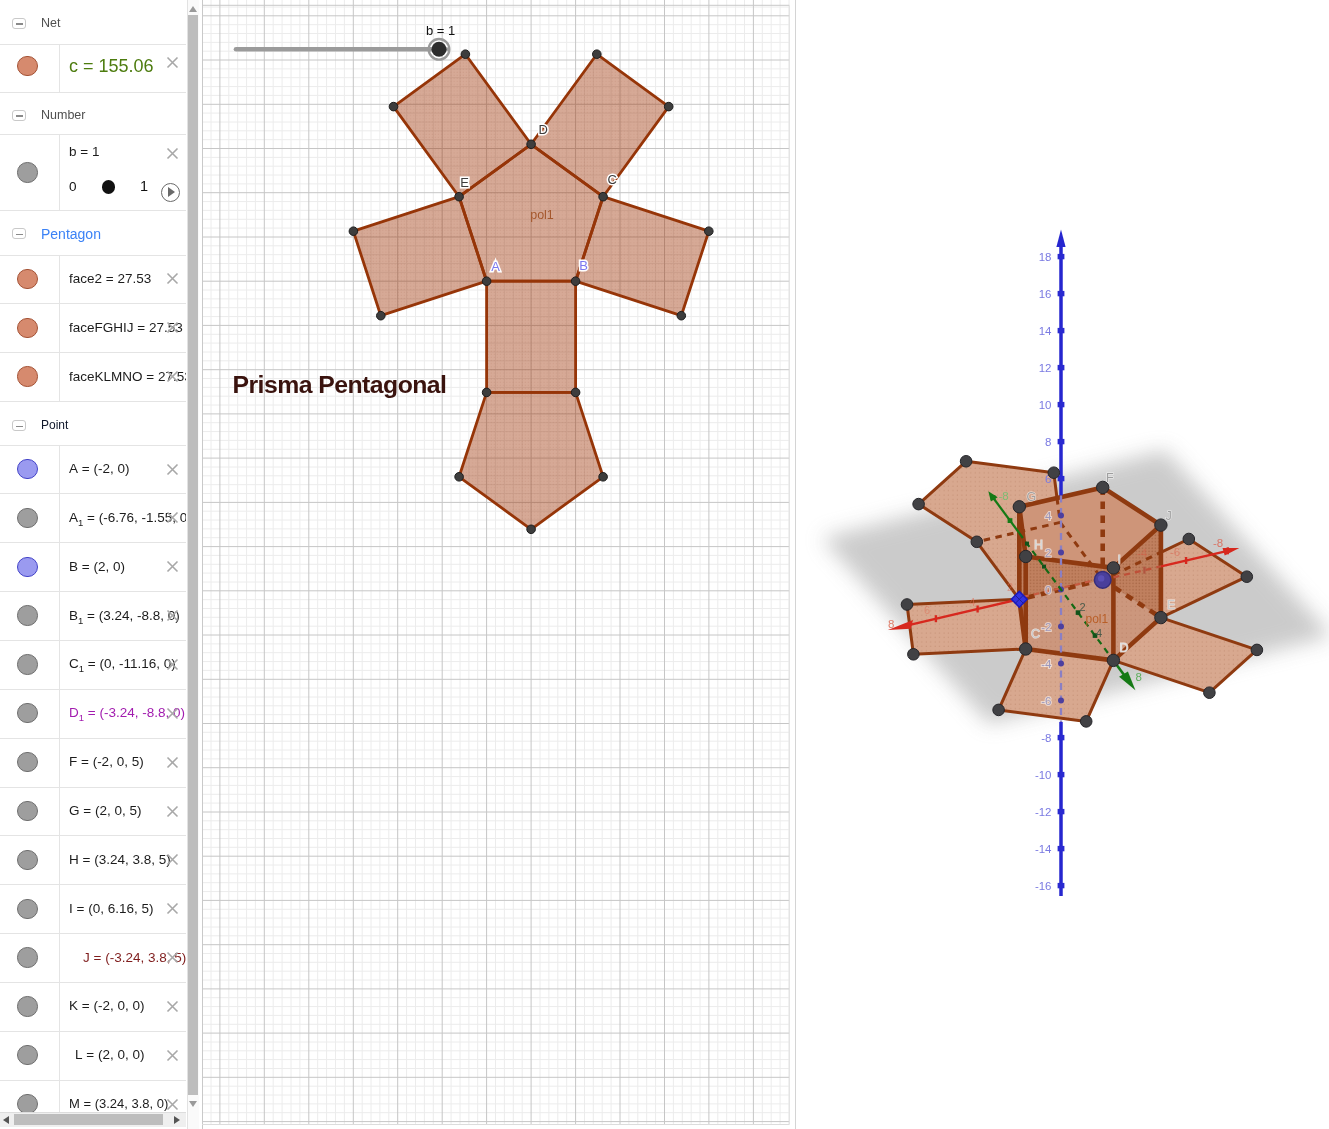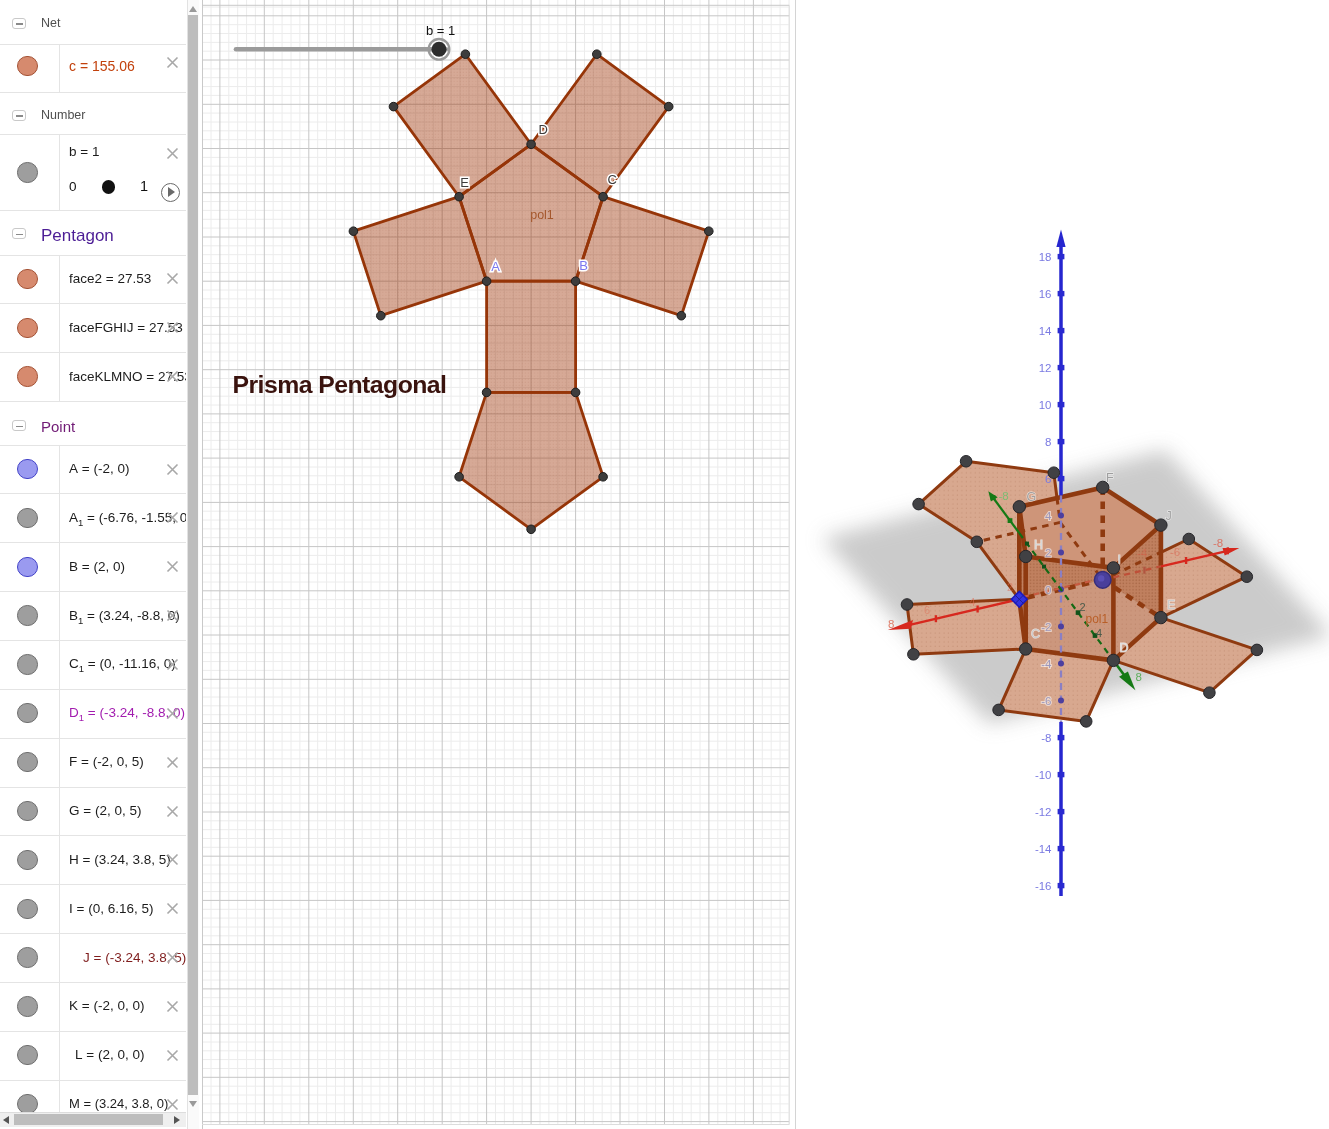--- a/index.html
+++ b/index.html
@@ -2,21 +2,21 @@
 <html><head><meta charset="utf-8"><style>
 *{margin:0;padding:0}
 body{width:1329px;height:1129px;background:#fff;font-family:"Liberation Sans",sans-serif;position:relative;overflow:hidden}
 </style></head><body>
 <div style="position:absolute;left:0;top:0;width:186px;height:1129px;background:#fff;overflow:hidden">
     <div style="position:absolute;left:12px;top:17.8px;width:14px;height:11px;border:1.3px solid #c9c9c9;border-radius:3px;box-sizing:border-box"></div>
     <div style="position:absolute;left:15.5px;top:23.1px;width:7px;height:1.6px;background:#8a8a8a"></div>
     <div style="position:absolute;left:41px;top:15.5px;font-size:12.5px;color:#4f4f4f">Net</div>
     <div style="position:absolute;left:0px;top:43.6px;width:186px;height:1px;background:#e4e4e4"></div>
     <div style="position:absolute;left:17.4px;top:56.1px;width:20.4px;height:20.4px;border-radius:50%;background:#d68a6e;border:1.7px solid #a45235;box-sizing:border-box"></div>
-    <div style="position:absolute;left:69px;top:56.3px;font-size:14px;line-height:20px;color:#c2410c;white-space:nowrap">c&nbsp;=&nbsp;155.06</div>
+    <div style="position:absolute;left:69px;top:56.3px;font-size:18px;line-height:20px;color:#4d7c0f;white-space:nowrap">c&nbsp;=&nbsp;155.06</div>
     <svg style="position:absolute;left:165.5px;top:55.5px" width="13" height="13">
       <path d="M1.5 1.5 L11.5 11.5 M11.5 1.5 L1.5 11.5" stroke="#a8a8a8" stroke-width="1.6"></path>
     </svg>
     <div style="position:absolute;left:0px;top:92.4px;width:186px;height:1px;background:#e4e4e4"></div>
     <div style="position:absolute;left:12px;top:109.8px;width:14px;height:11px;border:1.3px solid #c9c9c9;border-radius:3px;box-sizing:border-box"></div>
     <div style="position:absolute;left:15.5px;top:115.1px;width:7px;height:1.6px;background:#8a8a8a"></div>
     <div style="position:absolute;left:41px;top:107.5px;font-size:12.5px;color:#4f4f4f">Number</div>
     <div style="position:absolute;left:0px;top:133.9px;width:186px;height:1px;background:#e4e4e4"></div>
     <div style="position:absolute;left:17.4px;top:162.4px;width:20.4px;height:20.4px;border-radius:50%;background:#9e9e9e;border:1.7px solid #6f6f6f;box-sizing:border-box"></div>
     <div style="position:absolute;left:69px;top:142.2px;font-size:13.5px;line-height:20px;color:#1c1c1c;white-space:nowrap">b&nbsp;=&nbsp;1</div>
@@ -24,21 +24,21 @@
       <path d="M1.5 1.5 L11.5 11.5 M11.5 1.5 L1.5 11.5" stroke="#a8a8a8" stroke-width="1.6"></path>
     </svg>
     <div style="position:absolute;left:69px;top:177px;font-size:13.5px;line-height:20px;color:#111">0</div>
     <div style="position:absolute;left:101.6px;top:180.2px;width:13.6px;height:13.6px;border-radius:50%;background:#111"></div>
     <div style="position:absolute;left:140px;top:176px;font-size:14.5px;line-height:20px;color:#111">1</div>
     <div style="position:absolute;left:160.5px;top:182.8px;width:19px;height:19px;border-radius:50%;border:1.7px solid #6a6a6a;box-sizing:border-box"></div>
     <div style="position:absolute;left:167.5px;top:187.2px;width:0;height:0;border-left:7px solid #6a6a6a;border-top:5px solid transparent;border-bottom:5px solid transparent"></div>
     <div style="position:absolute;left:0px;top:210.4px;width:186px;height:1px;background:#e4e4e4"></div>
     <div style="position:absolute;left:12px;top:228.3px;width:14px;height:11px;border:1.3px solid #c9c9c9;border-radius:3px;box-sizing:border-box"></div>
     <div style="position:absolute;left:15.5px;top:233.6px;width:7px;height:1.6px;background:#8a8a8a"></div>
-    <div style="position:absolute;left:41px;top:226.0px;font-size:17px;color:#4c1d95">Pentagon</div>
+    <div style="position:absolute;left:41px;top:226.0px;font-size:14px;color:#3b82f6">Pentagon</div>
     <div style="position:absolute;left:0px;top:254.5px;width:186px;height:1px;background:#e4e4e4"></div>
     <div style="position:absolute;left:17.4px;top:268.7px;width:20.4px;height:20.4px;border-radius:50%;background:#d68a6e;border:1.7px solid #a45235;box-sizing:border-box"></div>
     <div style="position:absolute;left:69px;top:268.9px;font-size:13.5px;line-height:20px;color:#1c1c1c;white-space:nowrap">face2&nbsp;=&nbsp;27.53</div>
     <svg style="position:absolute;left:165.5px;top:272.4px" width="13" height="13">
       <path d="M1.5 1.5 L11.5 11.5 M11.5 1.5 L1.5 11.5" stroke="#a8a8a8" stroke-width="1.6"></path>
     </svg>
     <div style="position:absolute;left:0px;top:303.3px;width:186px;height:1px;background:#e4e4e4"></div>
     <div style="position:absolute;left:17.4px;top:317.5px;width:20.4px;height:20.4px;border-radius:50%;background:#d68a6e;border:1.7px solid #a45235;box-sizing:border-box"></div>
     <div style="position:absolute;left:69px;top:317.7px;font-size:13.5px;line-height:20px;color:#1c1c1c;white-space:nowrap">faceFGHIJ&nbsp;=&nbsp;27.53</div>
     <svg style="position:absolute;left:165.5px;top:321.2px" width="13" height="13">
@@ -46,21 +46,21 @@
     </svg>
     <div style="position:absolute;left:0px;top:352.1px;width:186px;height:1px;background:#e4e4e4"></div>
     <div style="position:absolute;left:17.4px;top:366.4px;width:20.4px;height:20.4px;border-radius:50%;background:#d68a6e;border:1.7px solid #a45235;box-sizing:border-box"></div>
     <div style="position:absolute;left:69px;top:366.6px;font-size:13.5px;line-height:20px;color:#1c1c1c;white-space:nowrap">faceKLMNO&nbsp;=&nbsp;27.53</div>
     <svg style="position:absolute;left:165.5px;top:370.1px" width="13" height="13">
       <path d="M1.5 1.5 L11.5 11.5 M11.5 1.5 L1.5 11.5" stroke="#a8a8a8" stroke-width="1.6"></path>
     </svg>
     <div style="position:absolute;left:0px;top:400.9px;width:186px;height:1px;background:#e4e4e4"></div>
     <div style="position:absolute;left:12px;top:420.3px;width:14px;height:11px;border:1.3px solid #c9c9c9;border-radius:3px;box-sizing:border-box"></div>
     <div style="position:absolute;left:15.5px;top:425.6px;width:7px;height:1.6px;background:#8a8a8a"></div>
-    <div style="position:absolute;left:41px;top:418.0px;font-size:15px;color:#701a75">Point</div>
+    <div style="position:absolute;left:41px;top:418.0px;font-size:12px;color:#0f172a">Point</div>
     <div style="position:absolute;left:0px;top:444.6px;width:186px;height:1px;background:#e4e4e4"></div>
     <div style="position:absolute;left:17.4px;top:458.8px;width:20.4px;height:20.4px;border-radius:50%;background:#9a9af0;border:1.7px solid #4343c8;box-sizing:border-box"></div>
     <div style="position:absolute;left:69px;top:459.0px;font-size:13.5px;line-height:20px;color:#1c1c1c;white-space:nowrap">A&nbsp;=&nbsp;(-2, 0)</div>
     <svg style="position:absolute;left:165.5px;top:462.5px" width="13" height="13">
       <path d="M1.5 1.5 L11.5 11.5 M11.5 1.5 L1.5 11.5" stroke="#a8a8a8" stroke-width="1.6"></path>
     </svg>
     <div style="position:absolute;left:0px;top:493.4px;width:186px;height:1px;background:#e4e4e4"></div>
     <div style="position:absolute;left:17.4px;top:507.7px;width:20.4px;height:20.4px;border-radius:50%;background:#9e9e9e;border:1.7px solid #6f6f6f;box-sizing:border-box"></div>
     <div style="position:absolute;left:69px;top:507.9px;font-size:13.5px;line-height:20px;color:#1c1c1c;white-space:nowrap">A<sub style="font-size:9.5px">1</sub>&nbsp;=&nbsp;(-6.76, -1.55, 0)</div>
     <svg style="position:absolute;left:165.5px;top:511.4px" width="13" height="13">

